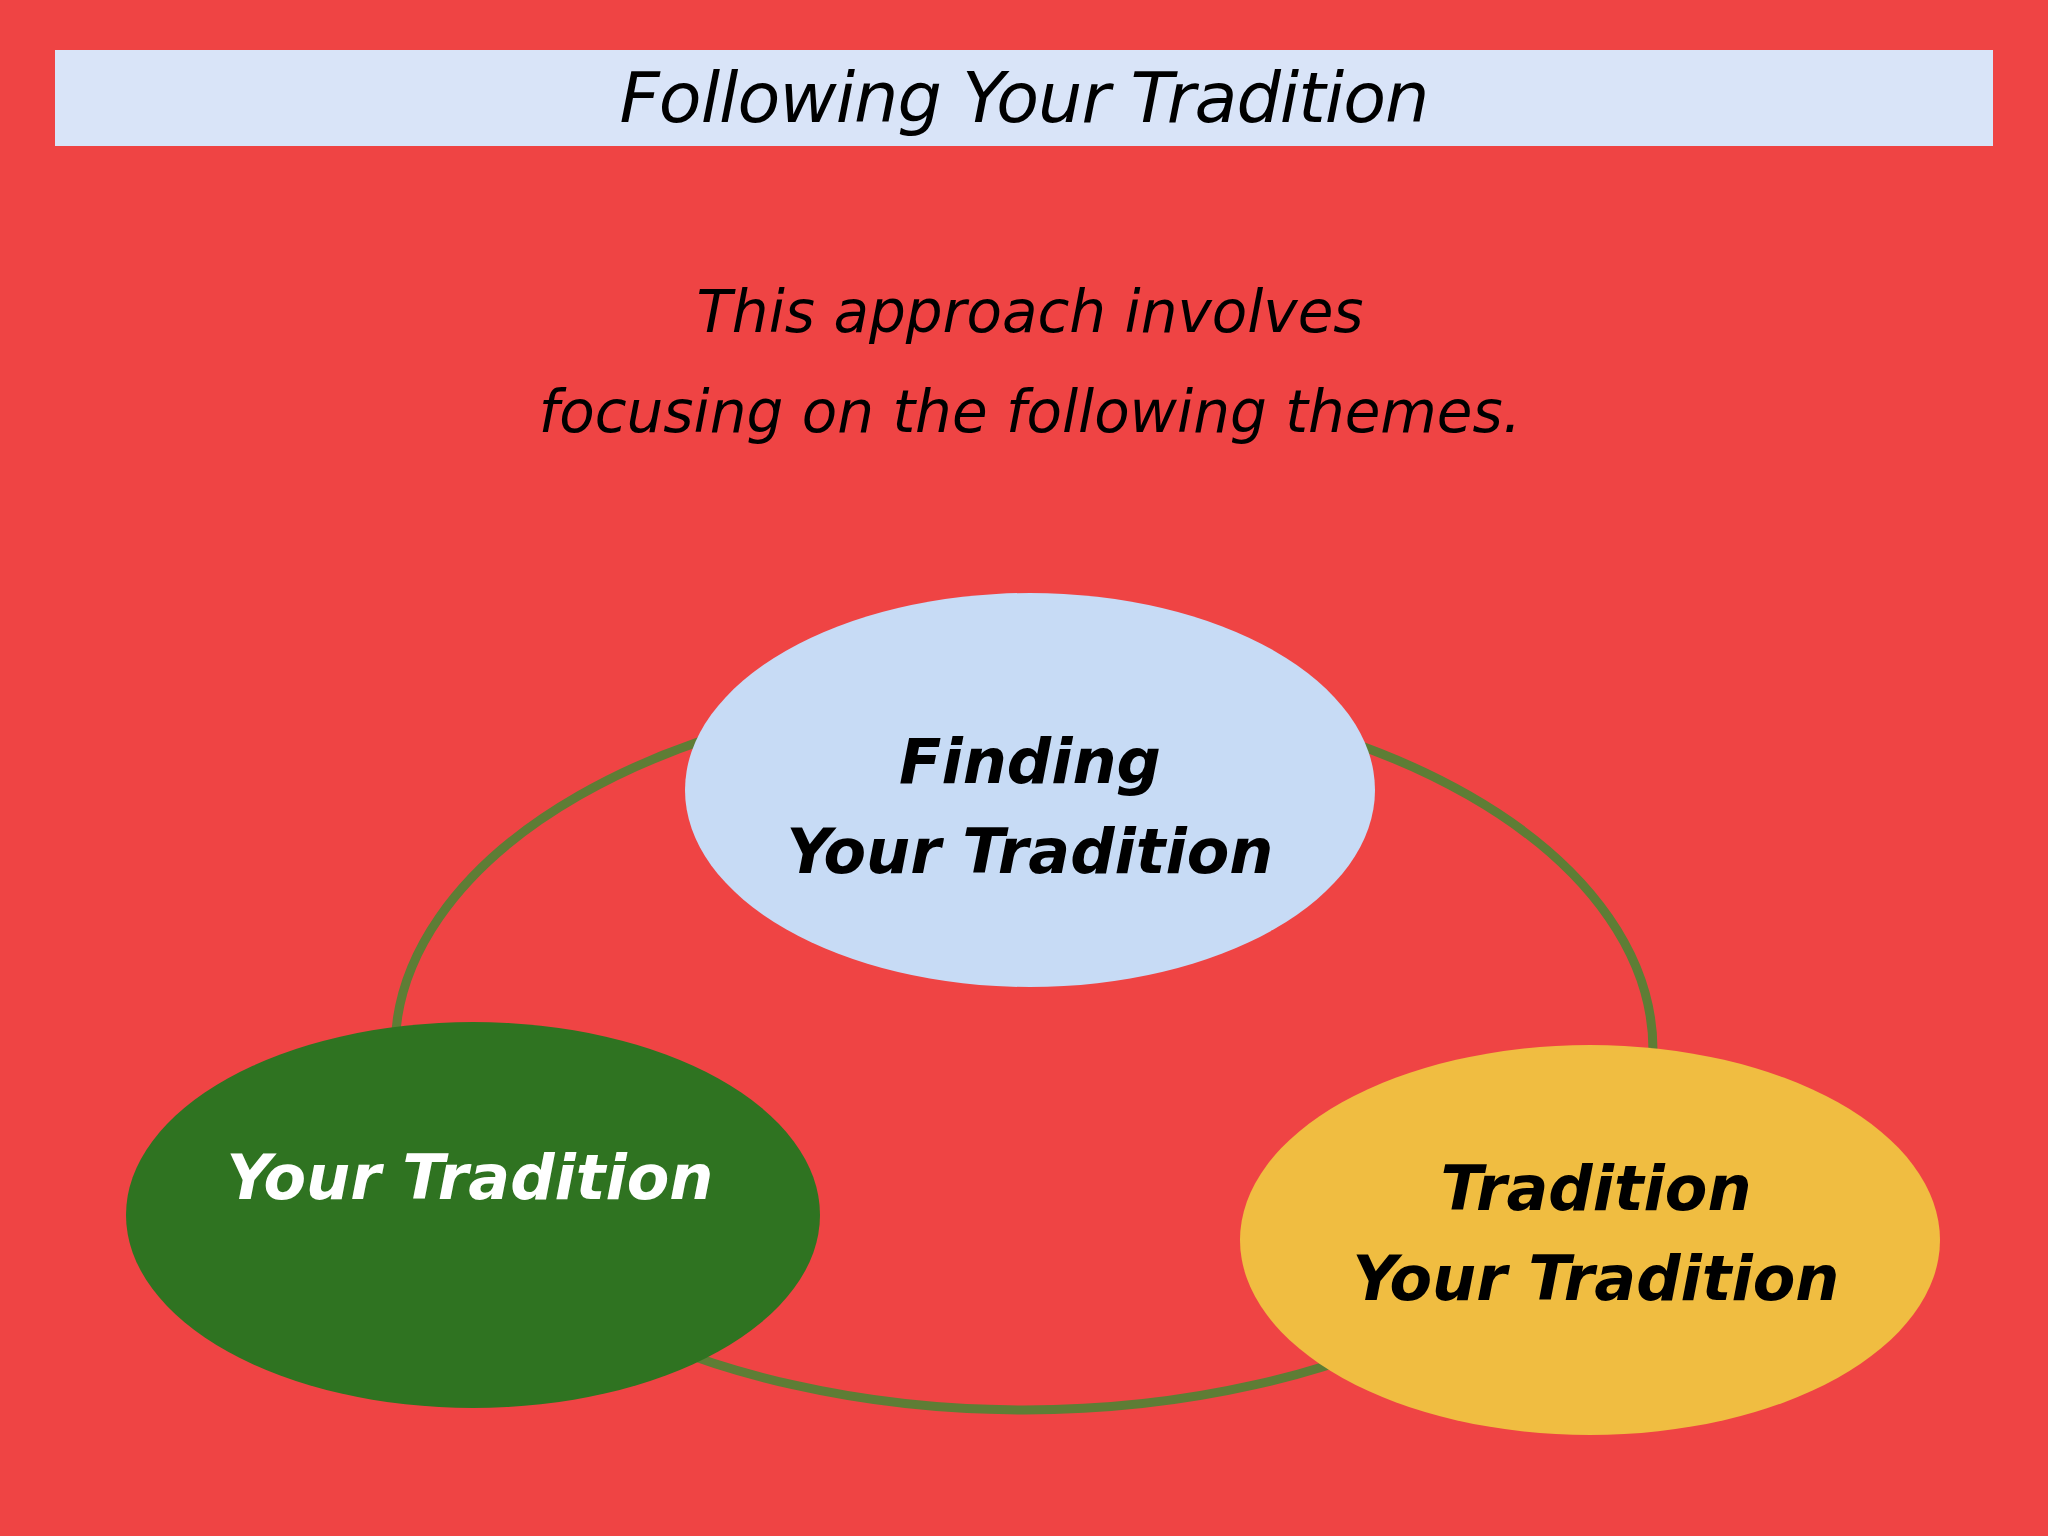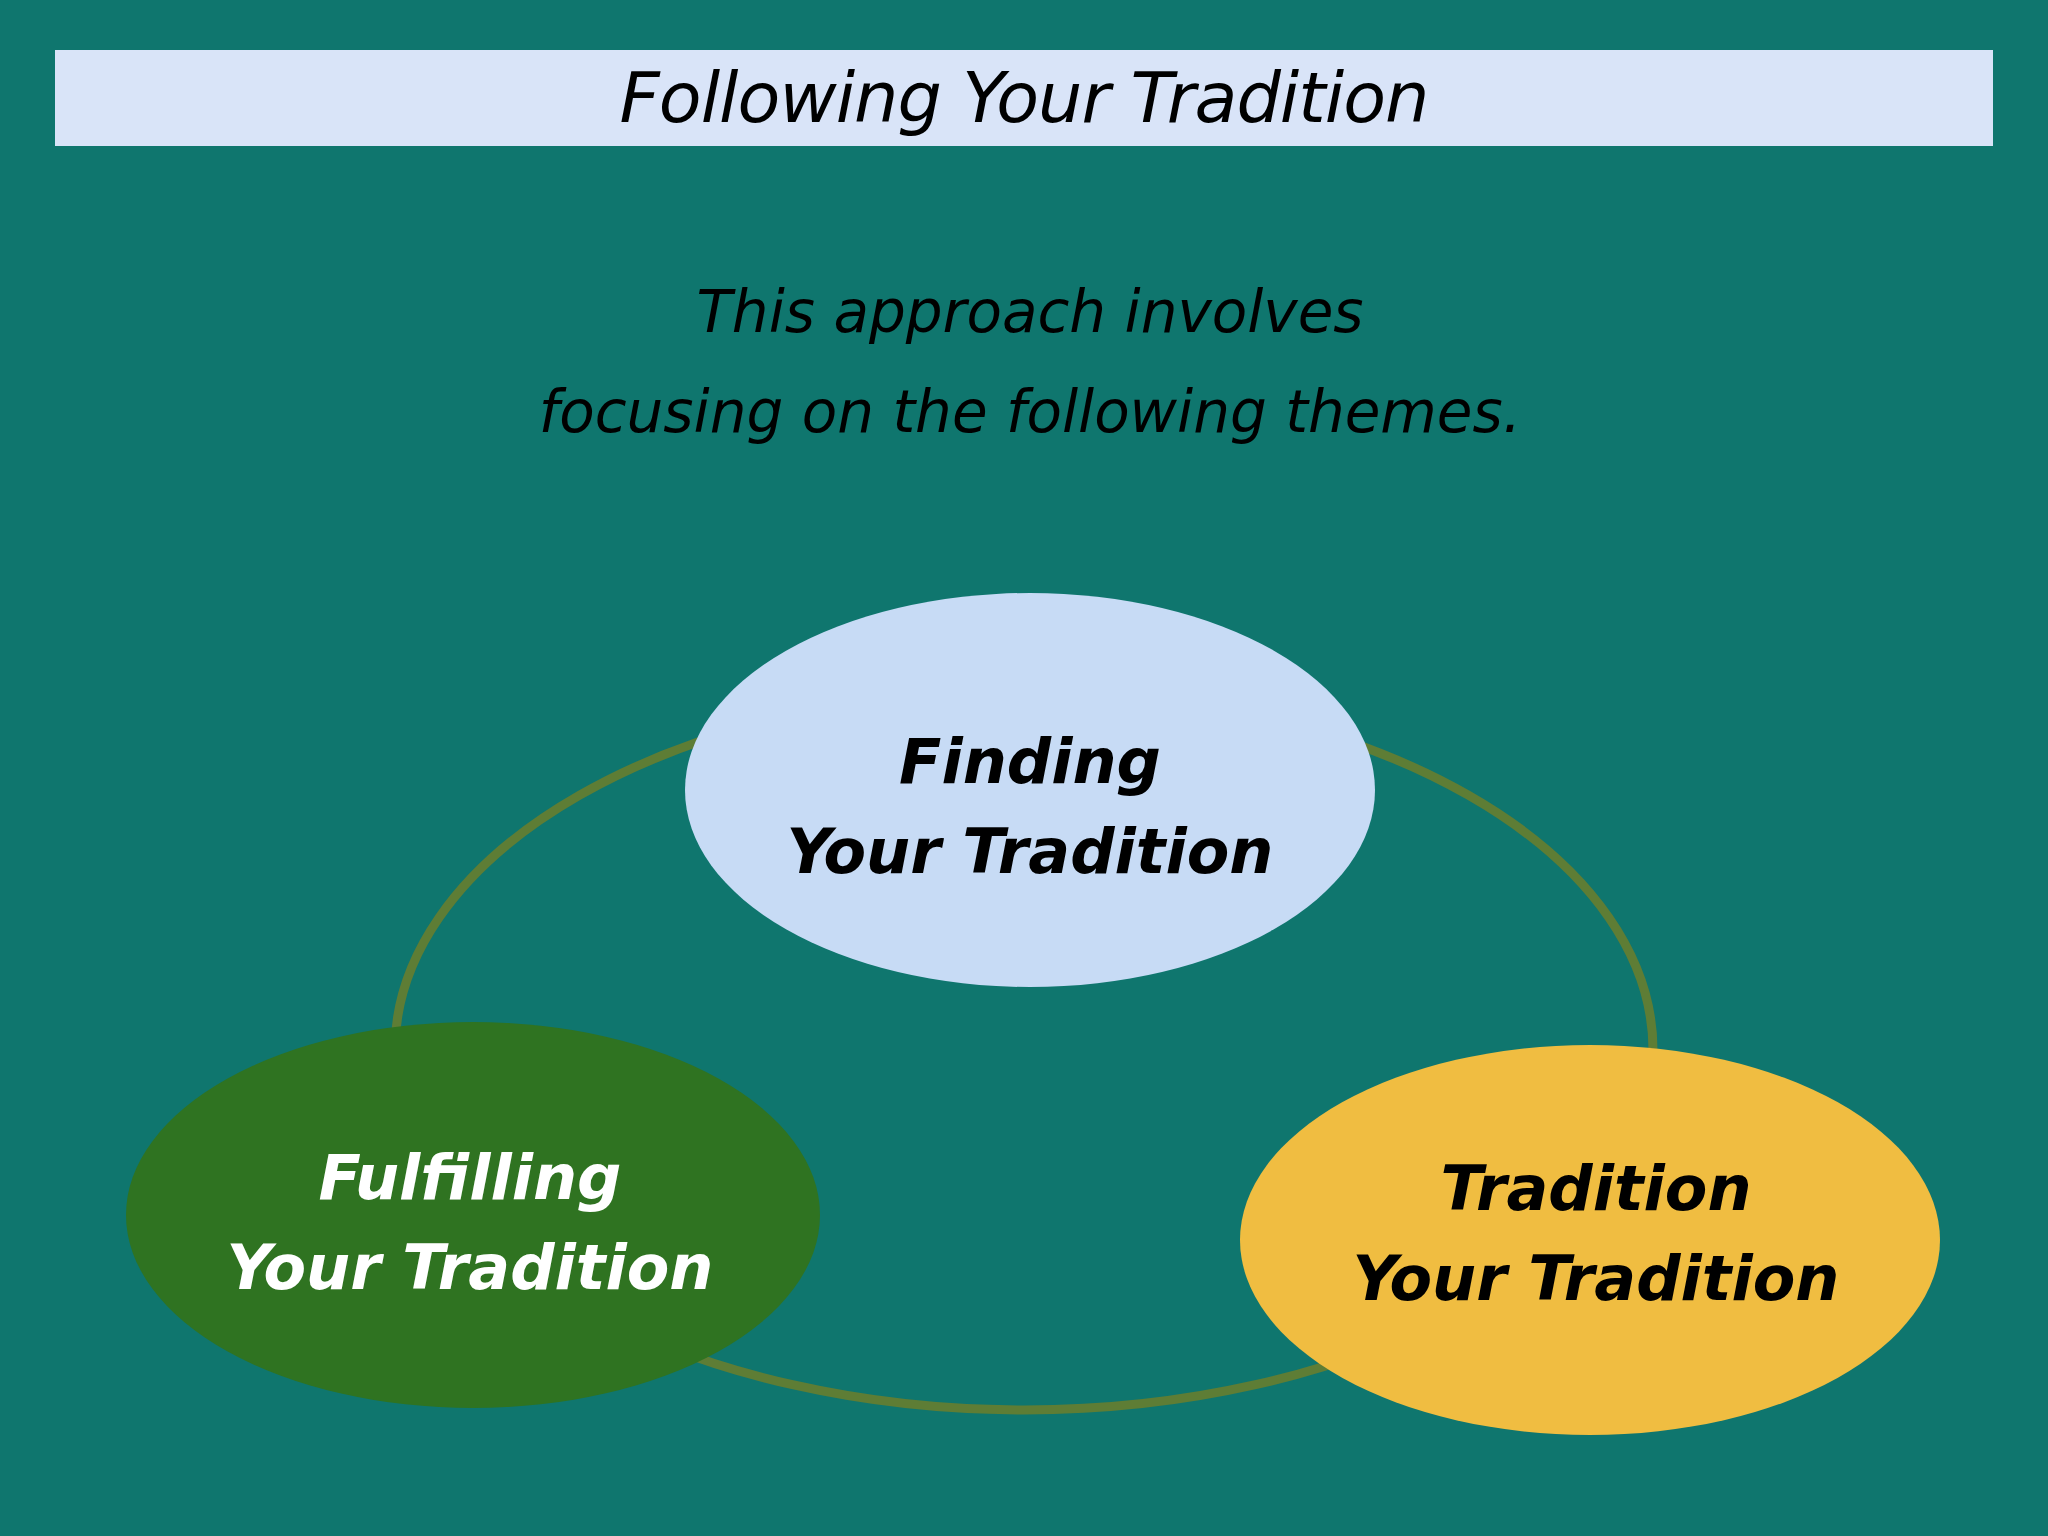--- a/index.html
+++ b/index.html
@@ -4,21 +4,21 @@
 <style>
   html, body {
     margin: 0;
     padding: 0;
     background: #ffffff;
   }
   .page {
     position: relative;
     width: 2048px;
     height: 1536px;
-    background: #0f766e;
+    background: #ef4444;
     overflow: hidden;
     font-family: "DejaVu Sans", sans-serif;
   }
   .title-bar {
     position: absolute;
     left: 55px;
     top: 50px;
     width: 1938px;
     height: 96px;
     background: #D9E4F8;
@@ -89,21 +89,20 @@
     <ellipse cx="473" cy="1215" rx="347" ry="193" fill="#2F7321"></ellipse>
     <ellipse cx="1590" cy="1240" rx="350" ry="195" fill="#F0BD41"></ellipse>
   </svg>
 
   <div class="node-label label-finding">
     <span class="line">Finding</span>
     <span class="line">Your Tradition</span>
   </div>
 
   <div class="node-label light-text label-fulfilling">
-    <span class="line">Fulfilling</span>
     <span class="line">Your Tradition</span>
   </div>
 
   <div class="node-label label-following">
     <span class="line">Tradition</span>
     <span class="line">Your Tradition</span>
   </div>
 
 </div>
 

